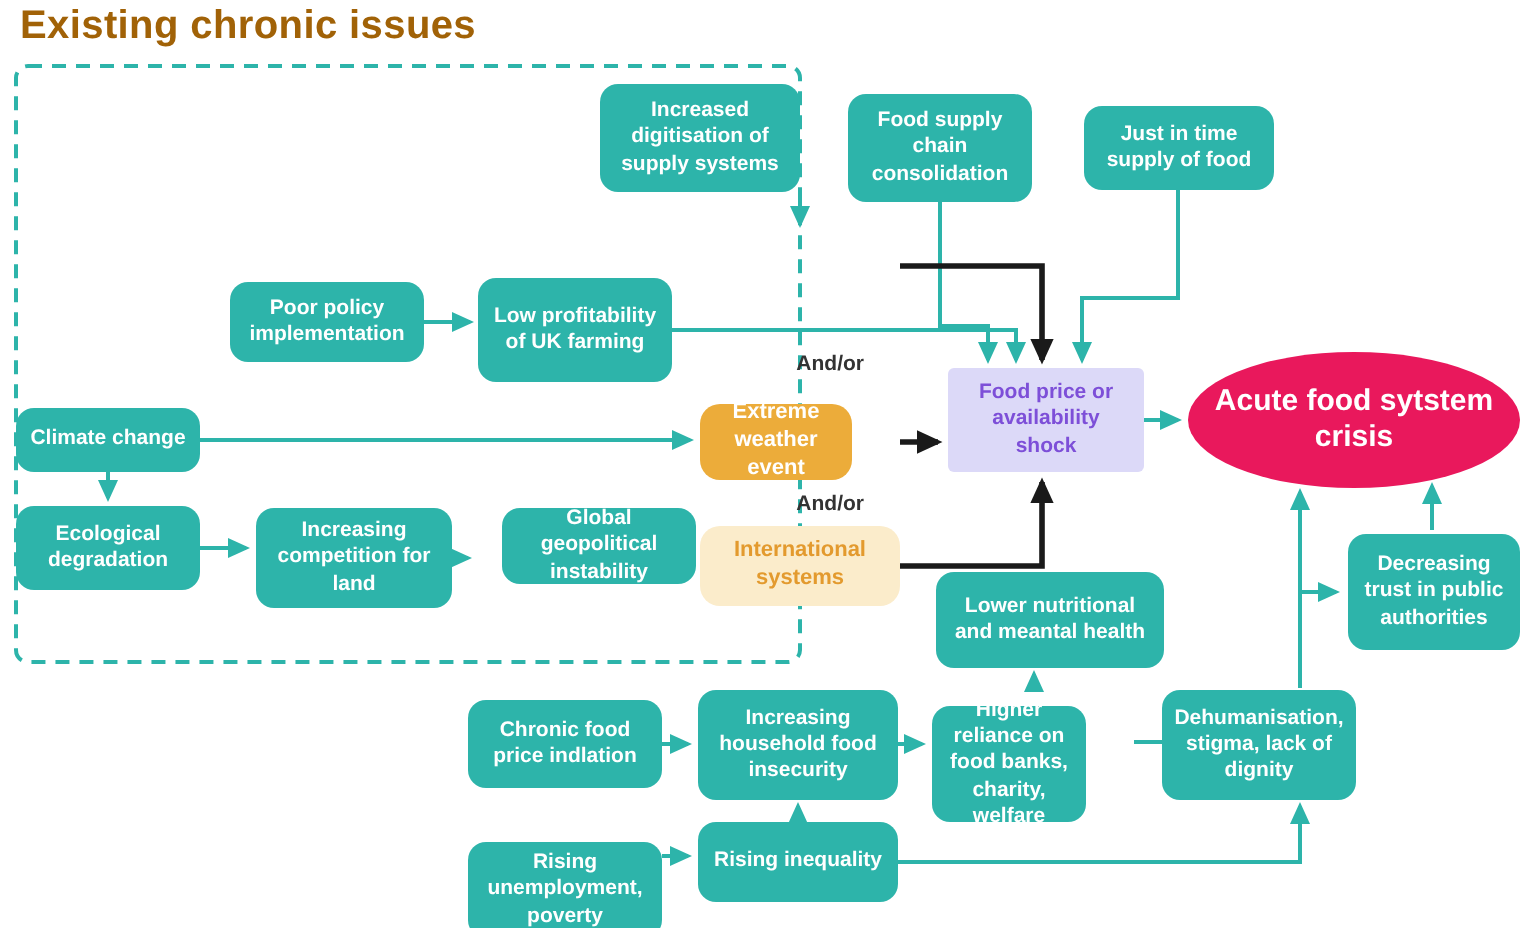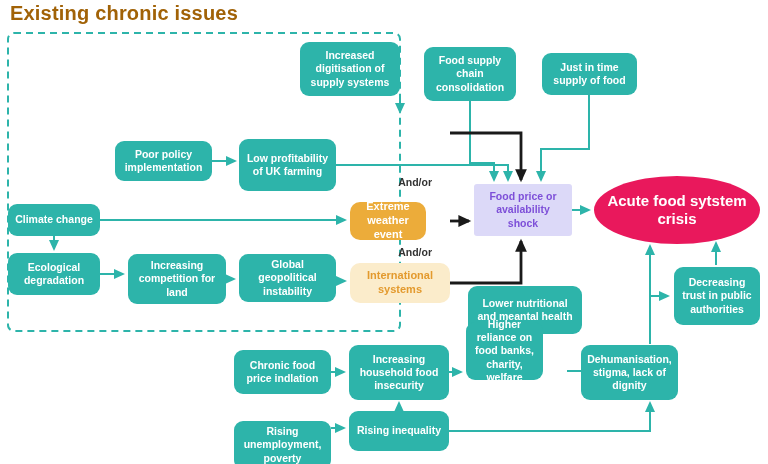--- a/index.html
+++ b/index.html
@@ -77,27 +77,27 @@
   <div class="node teal" style="left:424px;top:47px;width:92px;height:54px">Food supply chain consolidation</div>
   <div class="node teal" style="left:542px;top:53px;width:95px;height:42px">Just in time supply of food</div>
   <div class="node teal" style="left:115px;top:141px;width:97px;height:40px">Poor policy implementation</div>
   <div class="node teal" style="left:239px;top:139px;width:97px;height:52px">Low profitability of UK farming</div>
   <div class="node teal" style="left:8px;top:204px;width:92px;height:32px">Climate change</div>
   <div class="node orange" style="left:350px;top:202px;width:76px;height:38px">Extreme weather event</div>
   <div class="node purple" style="left:474px;top:184px;width:98px;height:52px">Food price or availability shock</div>
   <div class="node crisis" style="left:594px;top:176px;width:166px;height:68px">Acute food sytstem crisis</div>
   <div class="node teal" style="left:8px;top:253px;width:92px;height:42px">Ecological degradation</div>
   <div class="node teal" style="left:128px;top:254px;width:98px;height:50px">Increasing competition for land</div>
-  <div class="node teal" style="left:239px;top:254px;width:97px;height:48px">Global geopolitical instability</div>
+  <div class="node teal" style="left:251px;top:254px;width:97px;height:38px">Global geopolitical instability</div>
   <div class="node cream" style="left:350px;top:263px;width:100px;height:40px">International systems</div>
   <div class="node teal" style="left:468px;top:286px;width:114px;height:48px">Lower nutritional and meantal health</div>
   <div class="node teal" style="left:674px;top:267px;width:86px;height:58px">Decreasing trust in public authorities</div>
   <div class="node teal" style="left:234px;top:350px;width:97px;height:44px">Chronic food price indlation</div>
   <div class="node teal" style="left:349px;top:345px;width:100px;height:55px">Increasing household food insecurity</div>
-  <div class="node teal" style="left:466px;top:322px;width:77px;height:58px">Higher reliance on food banks, charity, welfare</div>
+  <div class="node teal" style="left:466px;top:353px;width:77px;height:58px">Higher reliance on food banks, charity, welfare</div>
   <div class="node teal" style="left:581px;top:345px;width:97px;height:55px">Dehumanisation, stigma, lack of dignity</div>
   <div class="node teal" style="left:234px;top:421px;width:97px;height:48px">Rising unemployment, poverty</div>
   <div class="node teal" style="left:349px;top:411px;width:100px;height:40px">Rising inequality</div>
 
   <div class="andor" style="left:372px;top:176px">And/or</div>
   <div class="andor" style="left:372px;top:246px">And/or</div>
 
 </div>
 
 </body></html>

